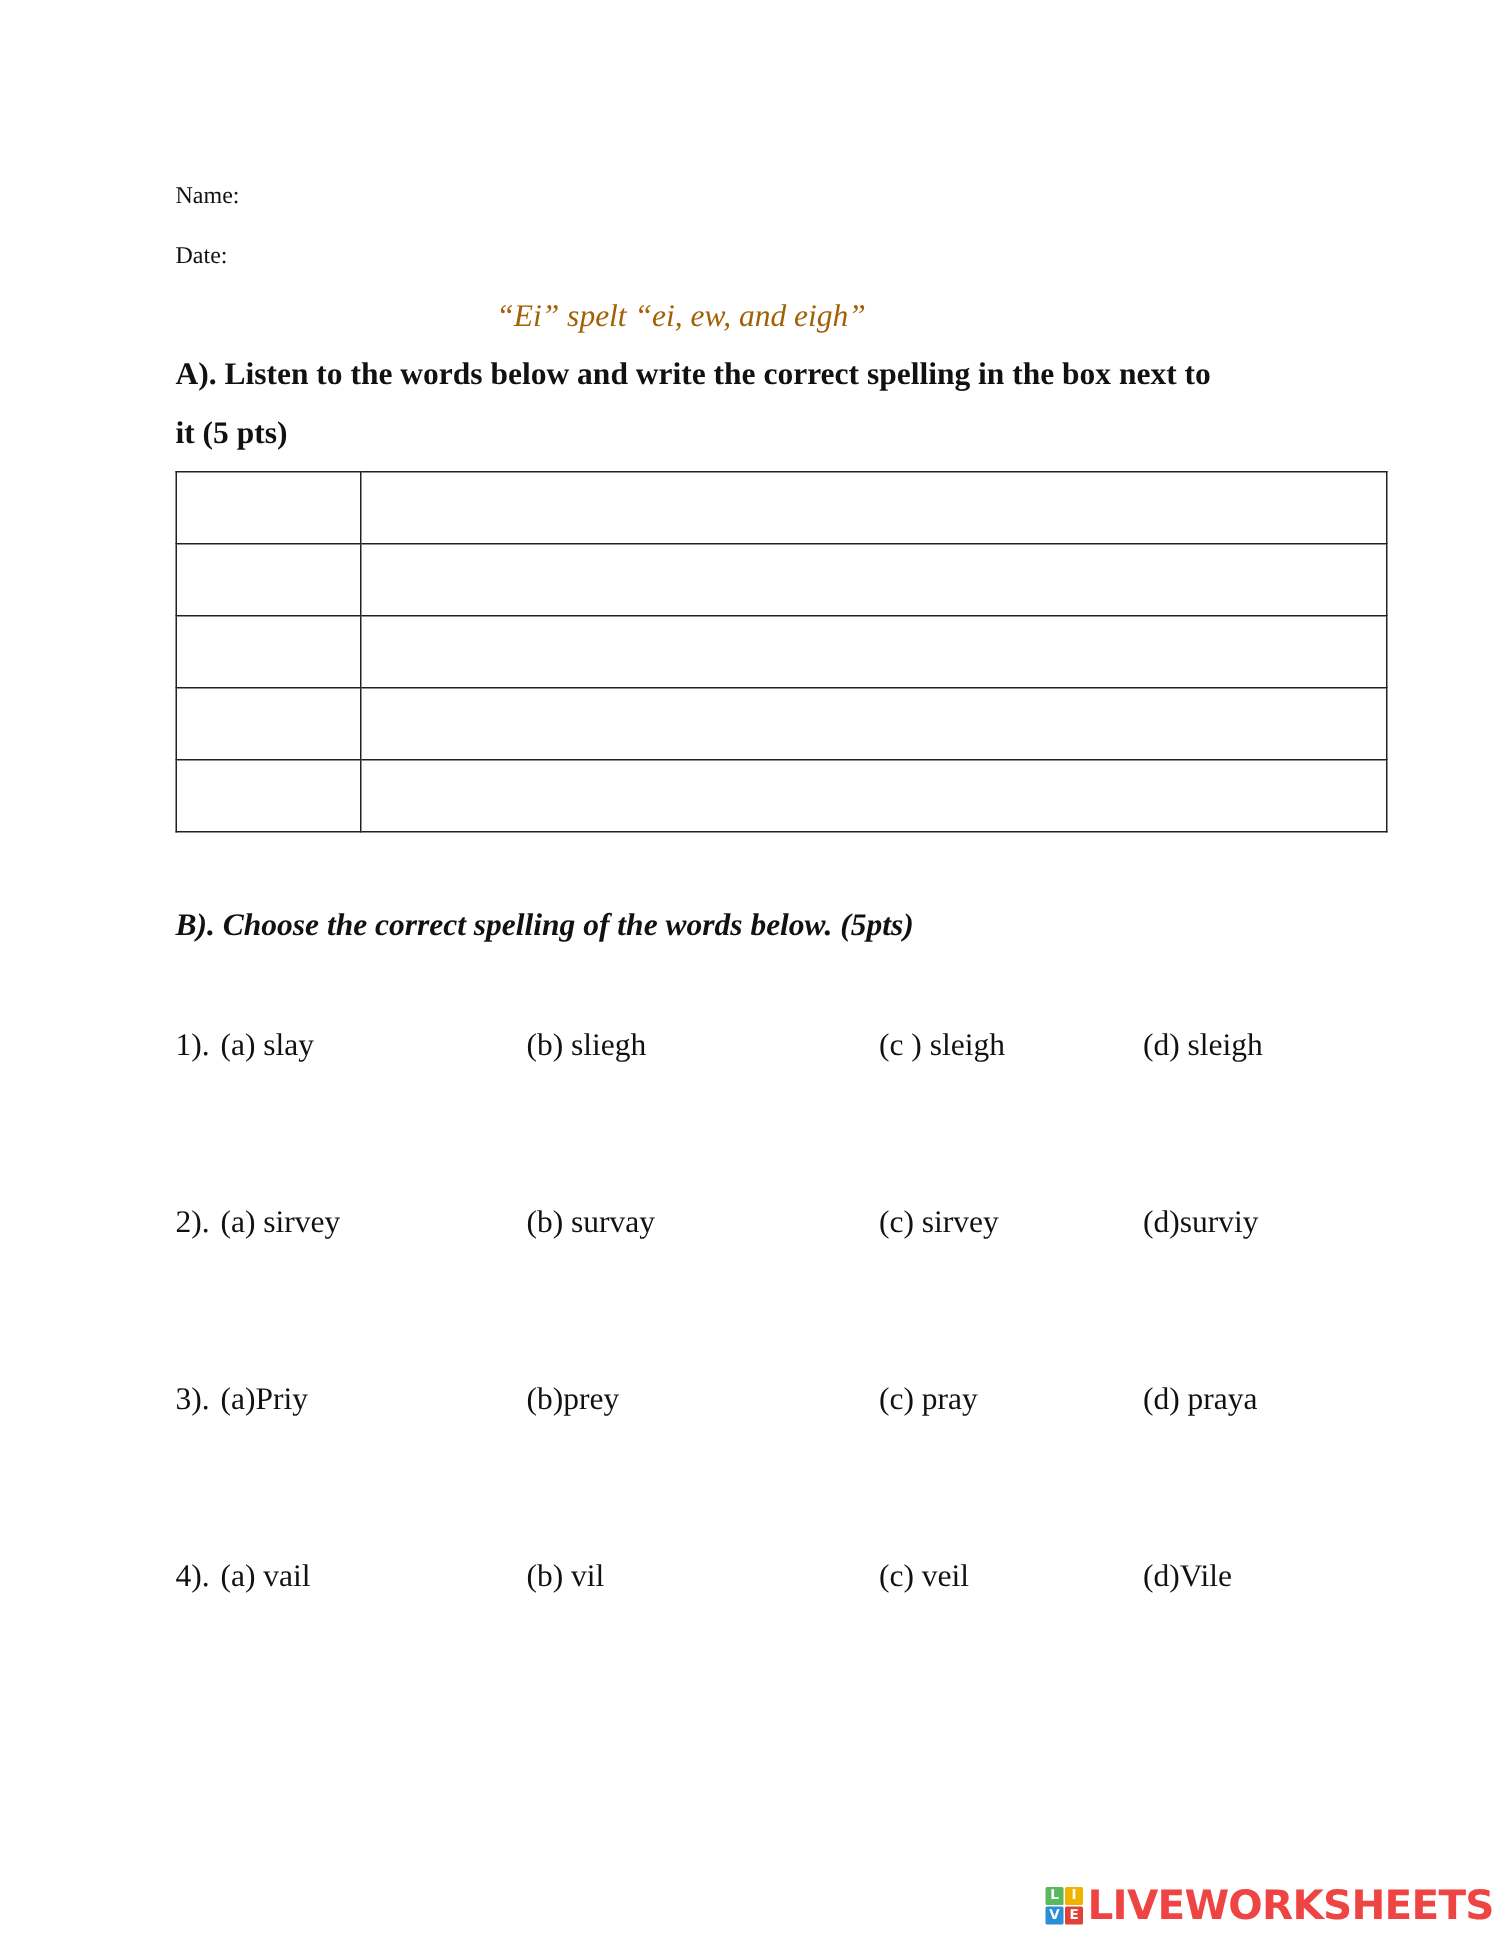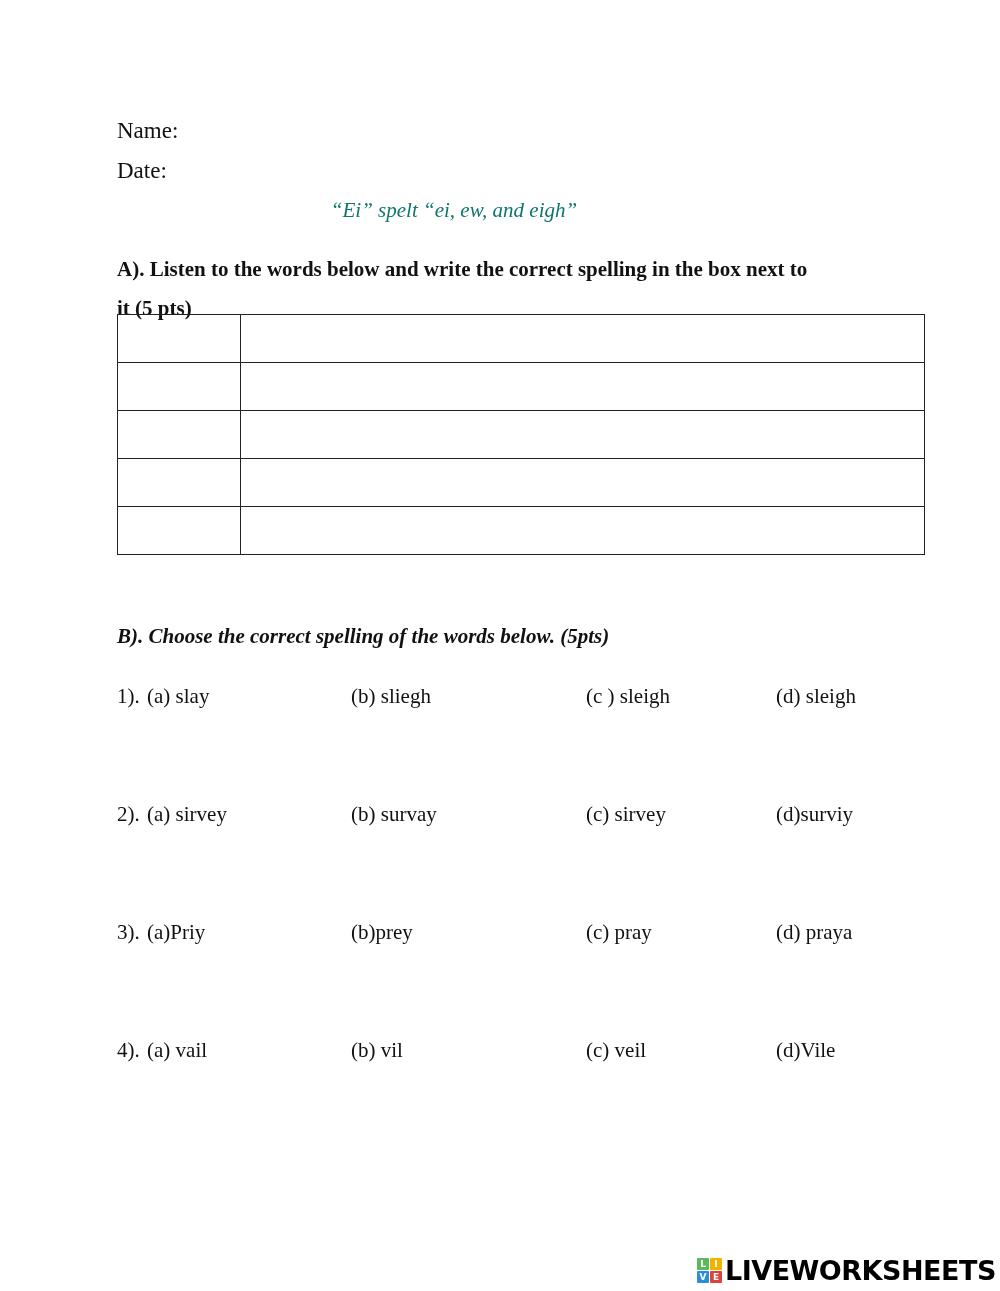--- a/index.html
+++ b/index.html
@@ -10,35 +10,34 @@
     body {
       width: 1000px;
       height: 1291px;
       position: relative;
       overflow: hidden;
       font-family: "Liberation Serif", "DejaVu Serif", serif;
       color: #111111;
     }
     .abs { position: absolute; white-space: nowrap; }
     .line {
-      font-size: 23px;
+      font-size: 16px;
       line-height: 24px;
     }
     .title {
       font-size: 21px;
       font-style: italic;
       left: 0;
       width: 908px;
       text-align: center;
-      color: #0f766e;
+      color: #a16207;
     }
     .bold {
       font-weight: bold;
       font-size: 21px;
-      margin-top: 20px;
     }
     table.answer-table {
       position: absolute;
       left: 117px;
       top: 314px;
       width: 808px;
       border-collapse: collapse;
     }
     table.answer-table td {
       border: 1.5px solid #222;
@@ -51,21 +50,21 @@
       left: 117px;
       width: 780px;
       height: 28px;
       font-size: 21px;
     }
     .q-row span { position: absolute; top: 0; white-space: nowrap; }
     .q-num { left: 0; }
     .opt-a { left: 30px; }
     .opt-b { left: 234px; }
     .opt-c { left: 469px; }
-    .opt-d { left: 645px; margin-left: 14px; }
+    .opt-d { left: 645px; }
 
     .logo {
       position: absolute;
       left: 697px;
       top: 1255px;
       height: 30px;
       display: flex;
       align-items: center;
     }
     .logo-blocks {
@@ -83,21 +82,21 @@
       display: flex;
       align-items: center;
       justify-content: center;
       border-radius: 1px;
     }
     .logo-text {
       font-family: "DejaVu Sans", sans-serif;
       font-weight: bold;
       font-size: 27px;
       letter-spacing: -0.5px;
-      color: #000000;
+      color: #ef4444;
     }
   </style>
 </head>
 <body>
 
 <div class="abs line" style="left:117px; top:119px;">Name:</div>
 <div class="abs line" style="left:117px; top:159px;">Date:</div>
 <div class="abs title" style="top:198px;">“Ei” spelt “ei, ew, and eigh”</div>
 
 <div class="abs bold" style="left:117px; top:237px;">A). Listen to the words below and write the correct spelling in the box next to</div>

